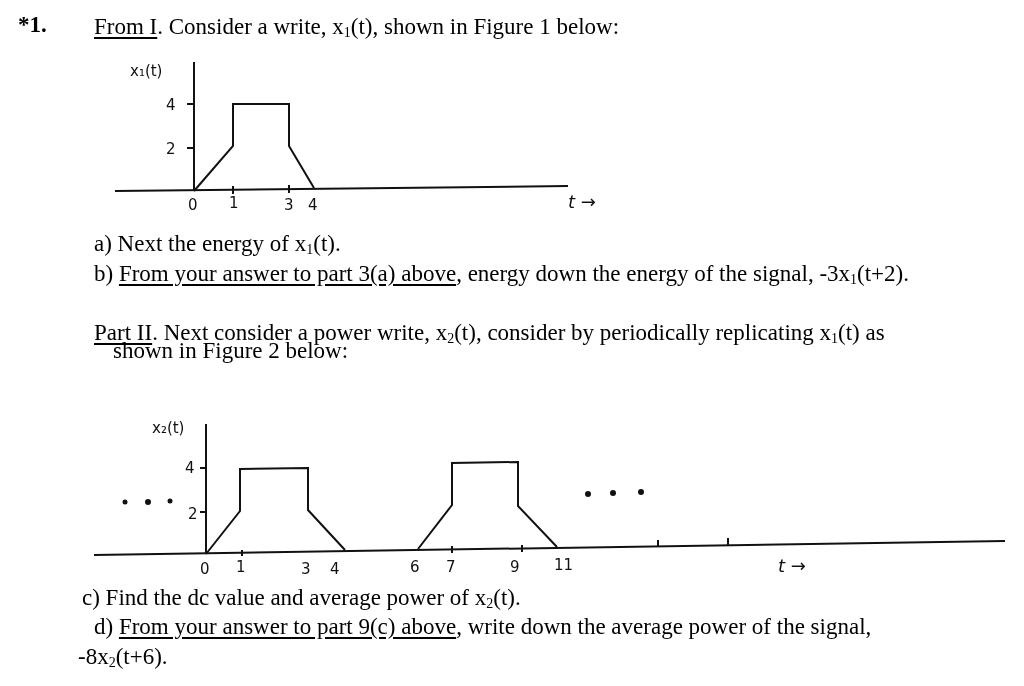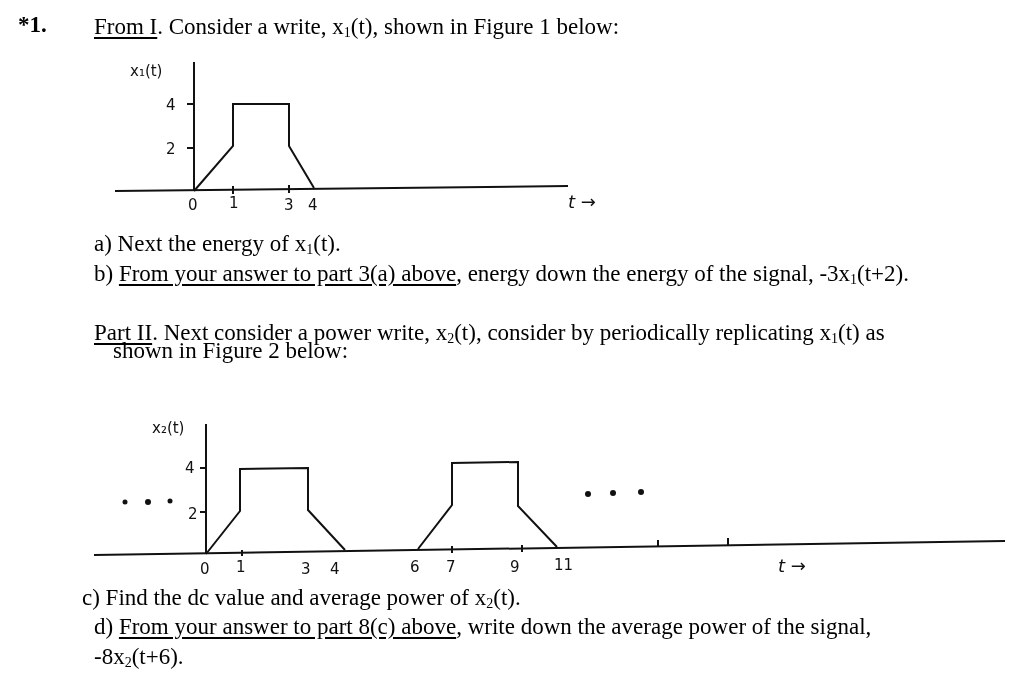--- a/index.html
+++ b/index.html
@@ -103,17 +103,17 @@
   <text class="hand" x="446" y="572">7</text>
   <text class="hand" x="510" y="572">9</text>
   <text class="hand" x="554" y="570">11</text>
   <text class="hand-lg" x="778" y="572">t →</text>
 </svg>
 
 <div class="abs txt" style="left:82px; top:583px;text-align:right;">
   <span>c) Find the dc value and average power of x</span><sub>2</sub><span>(t).</span>
 </div>
 <div class="abs txt" style="left:94px; top:612px;">
-  <span>d) </span><span class="u">From your answer to part 8(c) above</span><span>, write down the average power of the signal,</span>
+  <span>d) </span><span class="u">From your answer to part 9(c) above</span><span>, write down the average power of the signal,</span>
 </div>
-<div class="abs txt" style="left:94px; top:642px;">
+<div class="abs txt" style="left:78px; top:642px;">
   <span>-8x</span><sub>2</sub><span>(t+6).</span>
 </div>
 
 </body></html>

